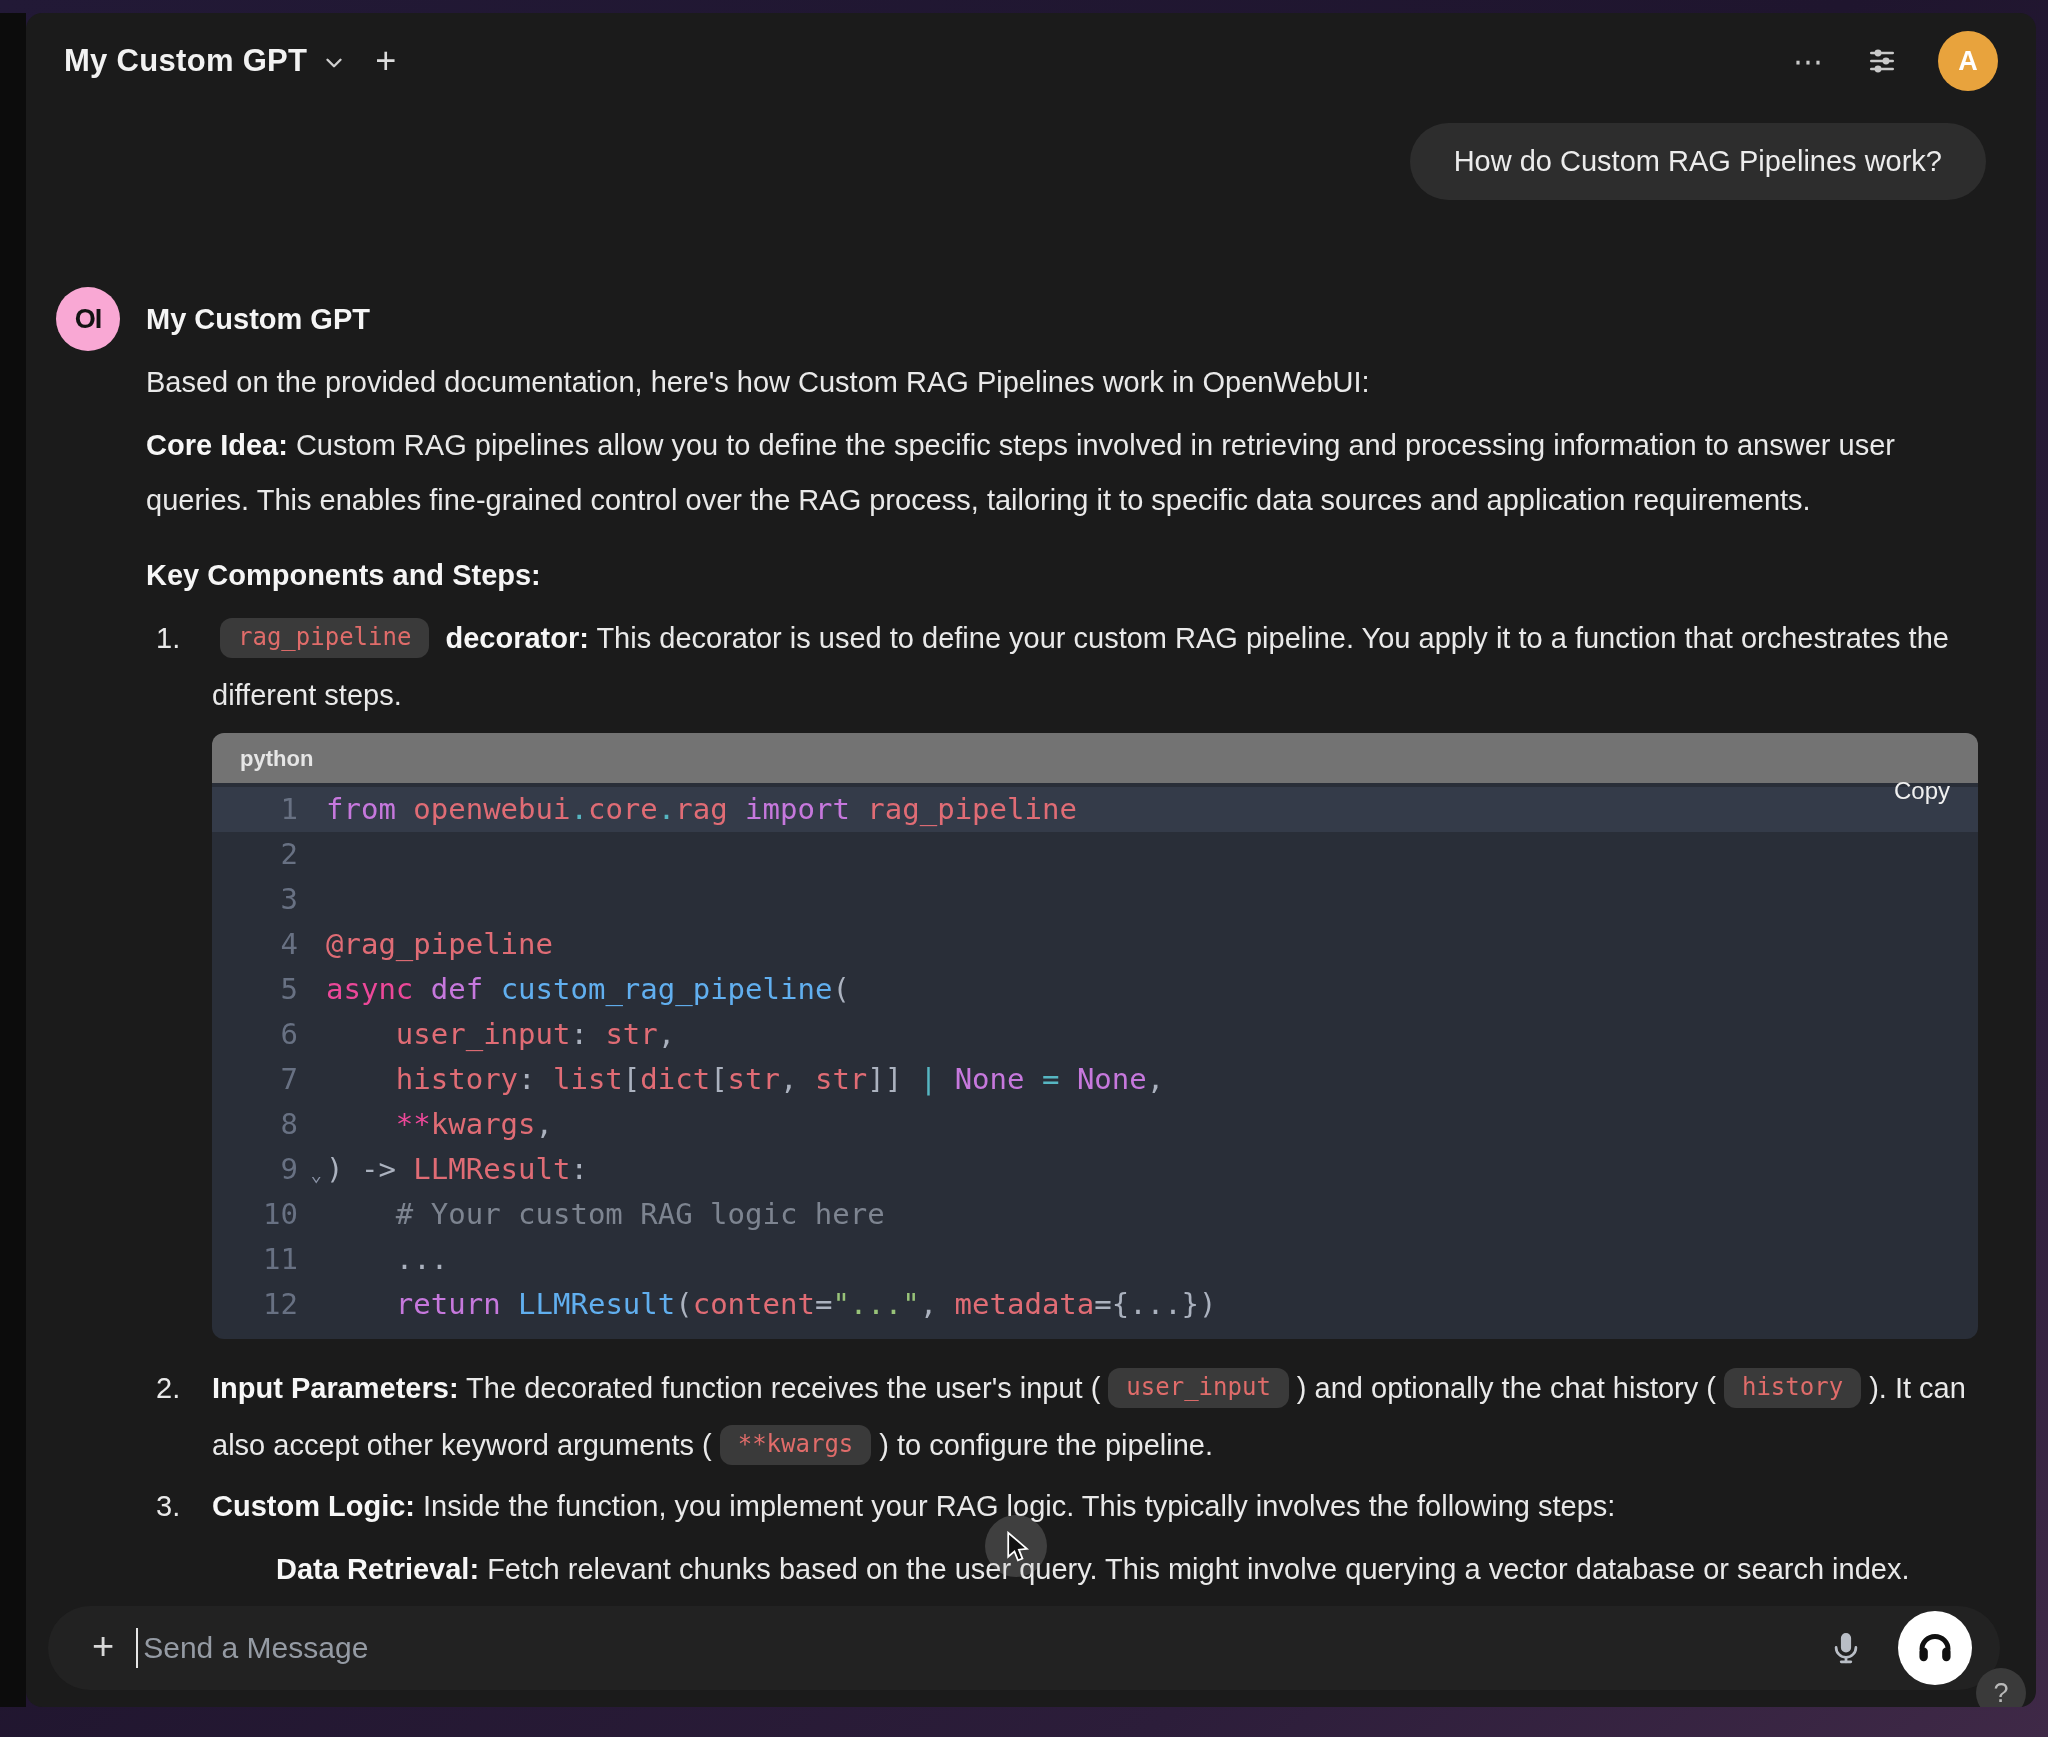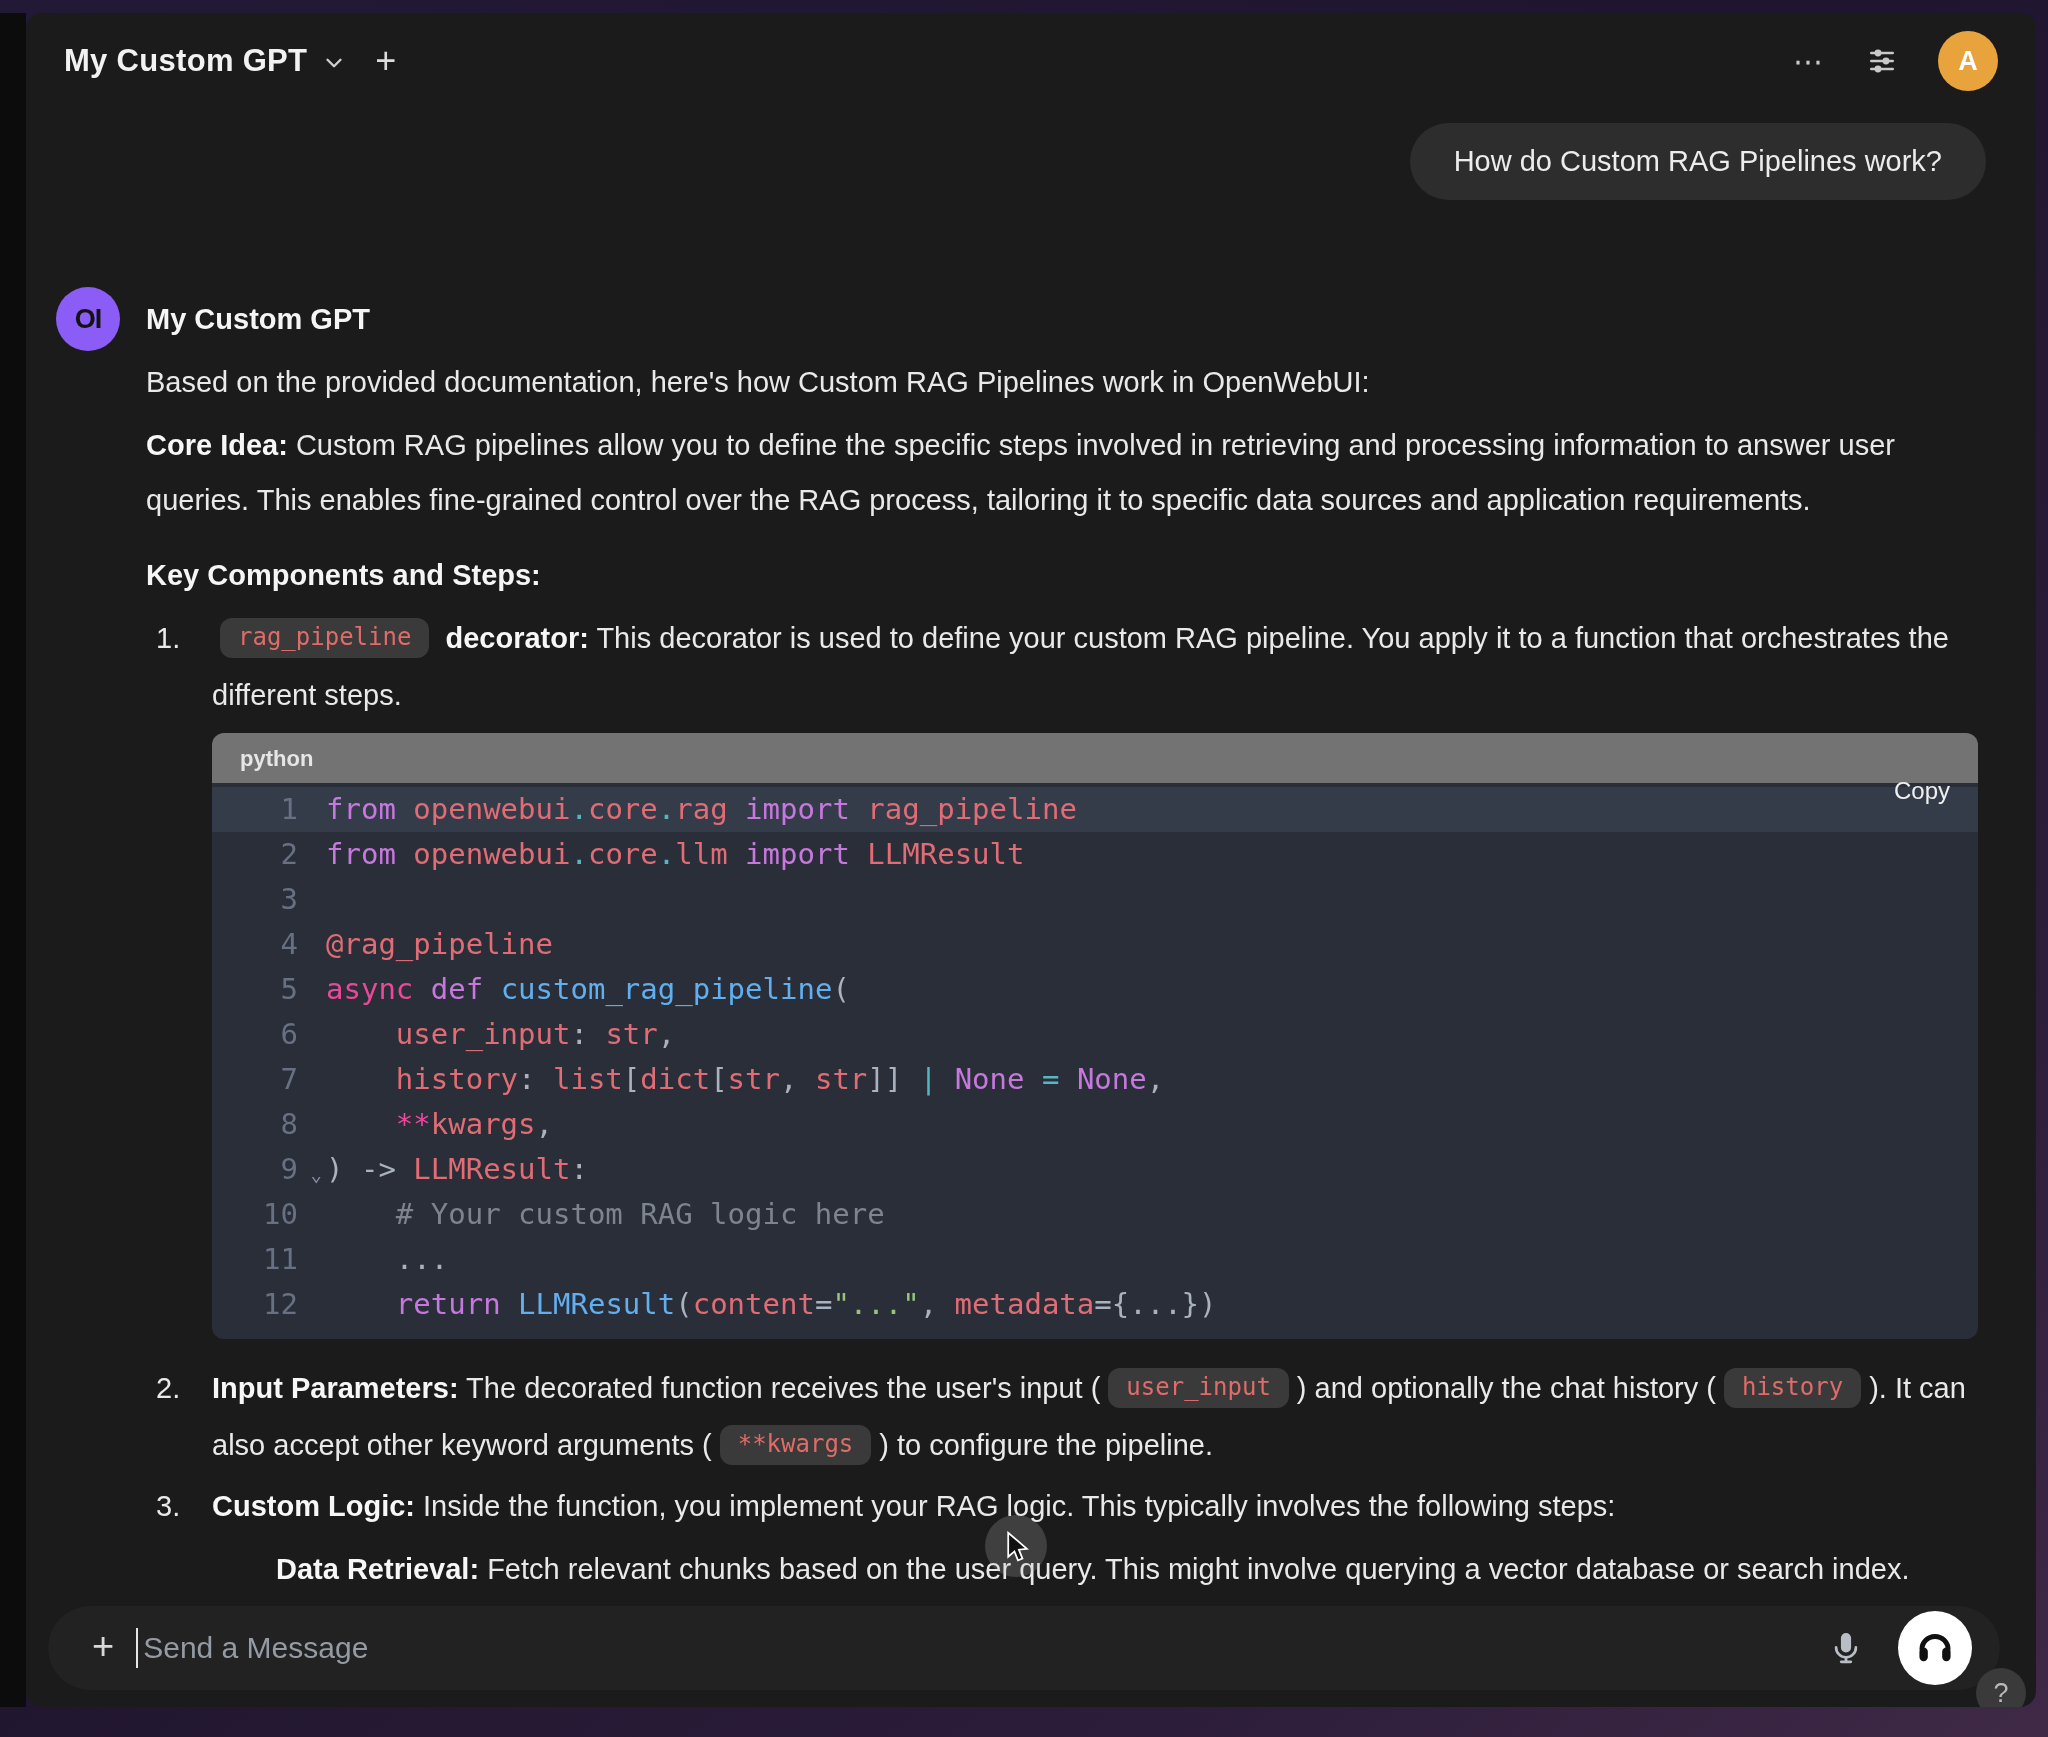--- a/index.html
+++ b/index.html
@@ -23,21 +23,21 @@
   .sliders{display:flex;align-items:center;cursor:pointer;}
   .avatar{width:60px;height:60px;border-radius:50%;background:#e8a33d;color:#fff;
           font-size:27px;font-weight:bold;display:flex;align-items:center;justify-content:center;cursor:pointer;}
 
   
   .chat{padding:0 30px;}
   .user-row{display:flex;justify-content:flex-end;margin:14px 20px 0 0;}
   .user-bubble{background:#2d2d2d;border-radius:44px;padding:22px 44px;font-size:29px;color:#ececec;}
 
   .assistant{display:flex;gap:26px;margin-top:87px;}
-  .ai-avatar{width:64px;height:64px;border-radius:50%;background:#8b5cf6;color:#131313;flex:none;
+  .ai-avatar{width:64px;height:64px;border-radius:50%;background:#f9a8d4;color:#131313;flex:none;
              display:flex;align-items:center;justify-content:center;font-weight:bold;font-size:27px;letter-spacing:-1px;}
   .ai-content{flex:1;color:#e9e9e9;font-size:29px;line-height:55px;}
   .ai-name{font-weight:bold;color:#f5f5f5;line-height:64px;font-size:29px;}
   .ai-content p{margin:0;}
   .p-intro{margin-top:4px !important;}
   .p-core{margin-top:8px !important;}
   .section-heading{font-weight:bold;color:#f5f5f5;margin-top:20px;}
   .seg-bold{font-weight:bold;color:#f7f7f7;}
   .seg-chip{font-family:"DejaVu Sans Mono",monospace;background:#3a3a3a;color:#e06c6a;font-size:24px;
             padding:5px 18px 7px;border-radius:12px;margin:0 8px;position:relative;top:-3px;white-space:nowrap;}
@@ -149,21 +149,20 @@
                   <button class="cb-btn">Copy</button>
                 </div>
               </div>
               <div class="cb-body">
                   <div class="cl hl">
                     <span class="ln">1</span>
                     <span class="code"><span class="tk-kw">from</span><span class="tk-pl"> </span><span class="tk-nm">openwebui</span><span class="tk-cy">.</span><span class="tk-nm">core</span><span class="tk-cy">.</span><span class="tk-nm">rag</span><span class="tk-pl"> </span><span class="tk-kw">import</span><span class="tk-pl"> </span><span class="tk-nm">rag_pipeline</span></span>
                   </div>
                   <div class="cl">
                     <span class="ln">2</span>
-                    <span class="code"><span class="tk-kw">from</span><span class="tk-pl"> </span><span class="tk-nm">openwebui</span><span class="tk-cy">.</span><span class="tk-nm">core</span><span class="tk-cy">.</span><span class="tk-nm">llm</span><span class="tk-pl"> </span><span class="tk-kw">import</span><span class="tk-pl"> </span><span class="tk-nm">LLMResult</span></span>
                   </div>
                   <div class="cl">
                     <span class="ln">3</span>
                     <span class="code"></span>
                   </div>
                   <div class="cl">
                     <span class="ln">4</span>
                     <span class="code"><span class="tk-nm">@rag_pipeline</span></span>
                   </div>
                   <div class="cl">

